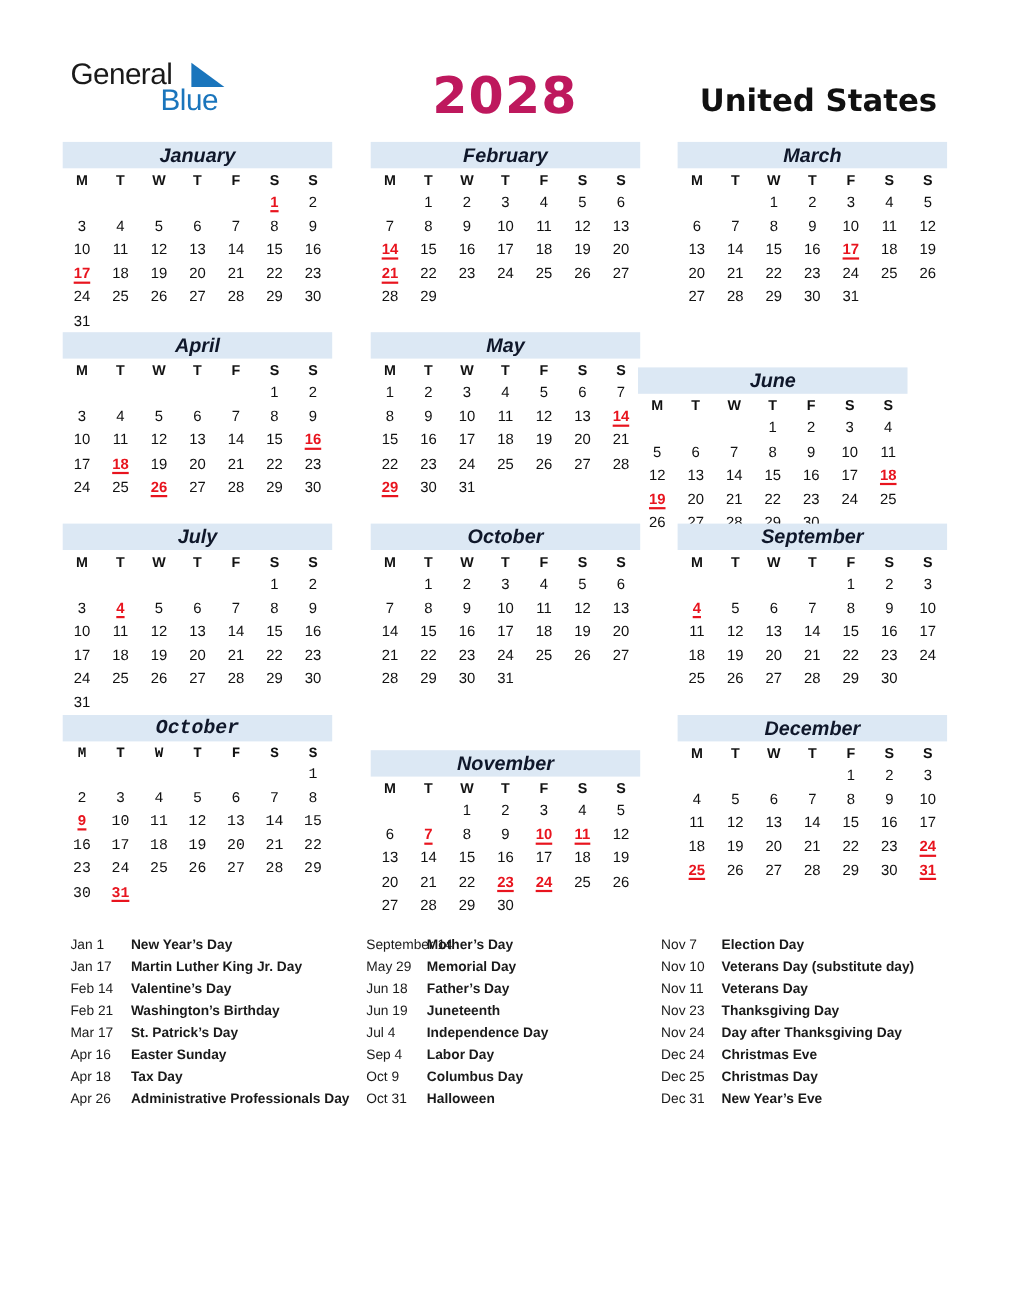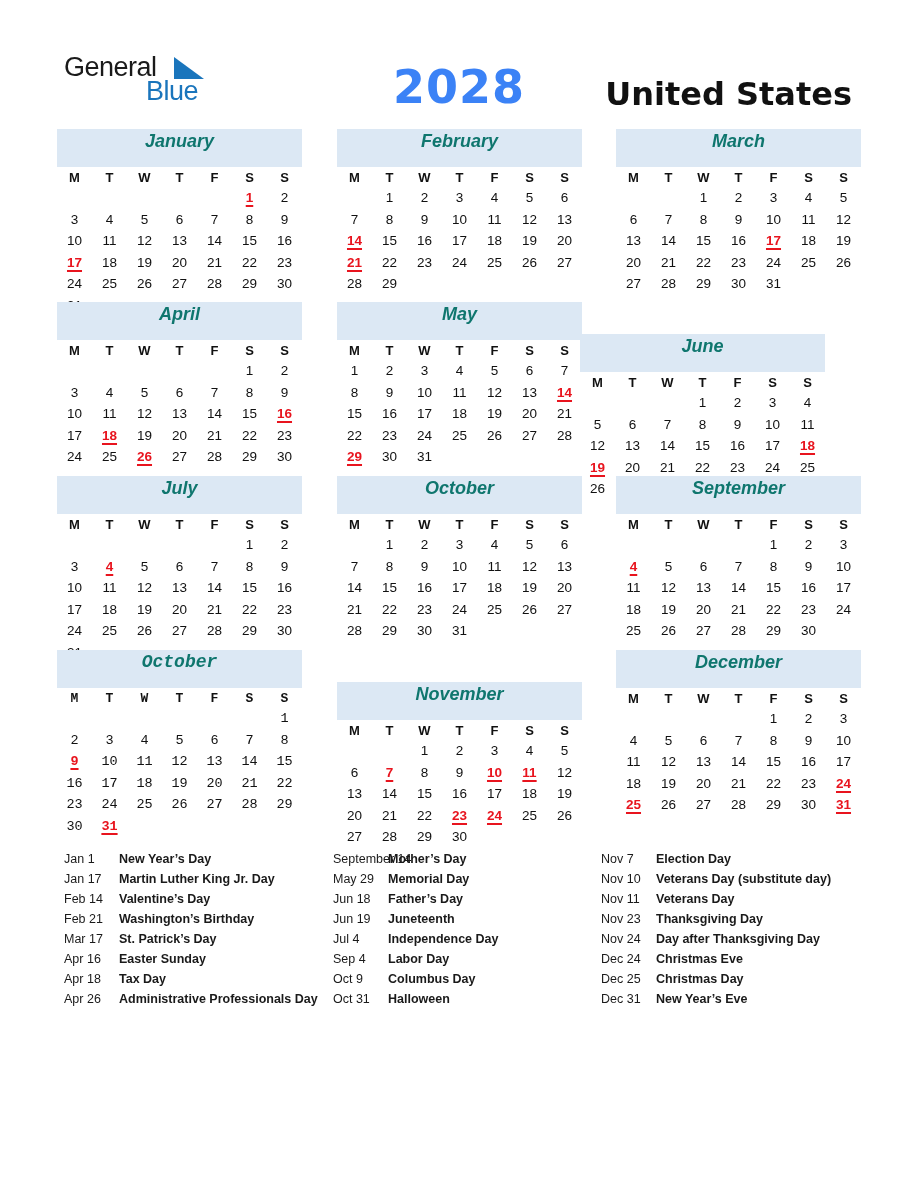--- a/index.html
+++ b/index.html
@@ -5,25 +5,25 @@
     * { box-sizing: border-box; margin: 0; padding: 0; }
     html, body { width: 918px; height: 1188px; background: #ffffff; }
     body { position: relative; font-family: "Liberation Sans", "DejaVu Sans", sans-serif; color: #111; overflow: hidden; }
 
     .logo { position: absolute; left: 64px; top: 52px; width: 150px; height: 56px; }
     .logo .general { position: absolute; left: 0; top: 0; font-size: 27px; color: #1a1a1a; letter-spacing: -0.5px; }
     .logo .blue { position: absolute; left: 82px; top: 24px; font-size: 27px; color: #1a75bc; letter-spacing: -0.5px; }
     .logo .tri { position: absolute; left: 110px; top: 5px; width: 0; height: 0;
       border-bottom: 22px solid #1a75bc; border-right: 30px solid transparent; }
 
-    .year { position: absolute; left: 0; width: 918px; top: 60px; text-align: center; font-size: 46px; font-weight: bold; color: #3b82f6; font-family: "DejaVu Sans", sans-serif; letter-spacing: 1px; }
-    .country { position: absolute; right: 66px; top: 75px; font-size: 32px; font-weight: bold; color: #111; font-family: "DejaVu Sans", sans-serif; }
+    .year { position: absolute; left: 0; width: 918px; top: 60px; text-align: center; font-size: 46px; font-weight: bold; color: #be185d; font-family: "DejaVu Sans", sans-serif; letter-spacing: 1px; }
+    .country { position: absolute; right: 66px; top: 75px; font-size: 28px; font-weight: bold; color: #111; font-family: "DejaVu Sans", sans-serif; }
 
     .month { position: absolute; width: 245px; }
-    .month-head { height: 38px; background: #dce8f4; text-align: center; font-weight: bold; font-style: italic; font-size: 18px; line-height: 25px; color: #0f766e; }
+    .month-head { height: 24px; background: #dce8f4; text-align: center; font-weight: bold; font-style: italic; font-size: 18px; line-height: 25px; color: #0f172a; }
     .grid { display: grid; grid-template-columns: repeat(7, 35px); }
     .dow { height: 20px; line-height: 22px; text-align: center; font-weight: bold; font-size: 13px; }
     .day { height: 21.6px; line-height: 21.6px; text-align: center; font-size: 13.5px; color: #111; }
     .day.holiday { color: #e8141e; font-weight: bold; }
     .day.holiday span { text-decoration: underline; text-underline-offset: 3px; text-decoration-thickness: 2px; }
 
     .holidays { position: absolute; top: 849px; }
     .hol-row { height: 20px; line-height: 20px; font-size: 12.5px; white-space: nowrap; color: #1a1a1a; }
     .hol-date { display: inline-block; width: 55px; }
     .hol-name { display: inline-block; font-weight: bold; }

